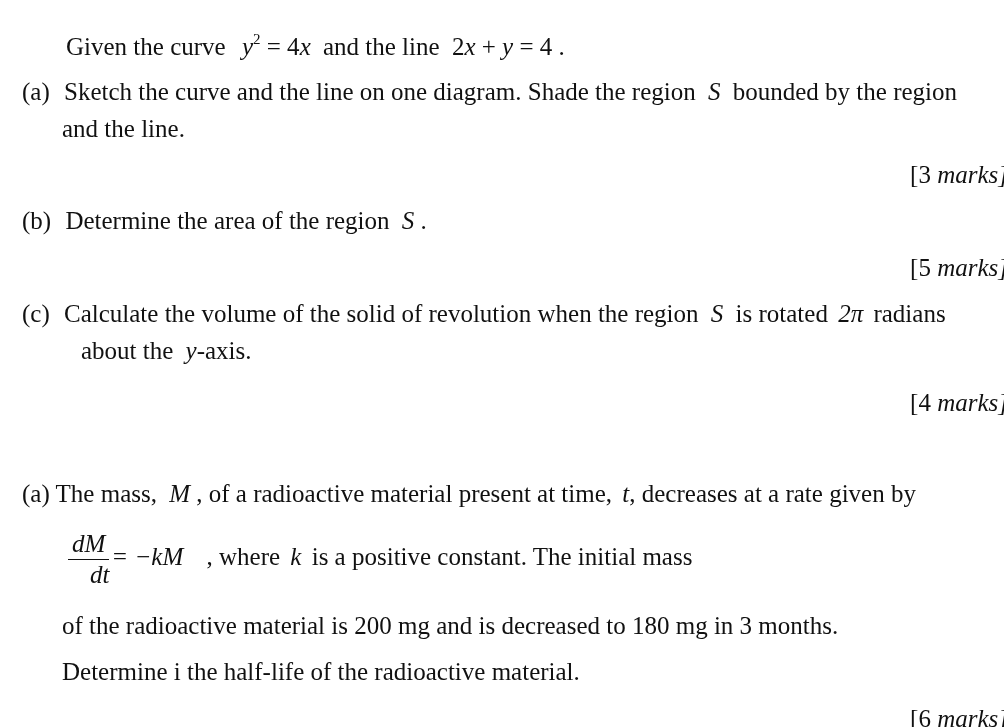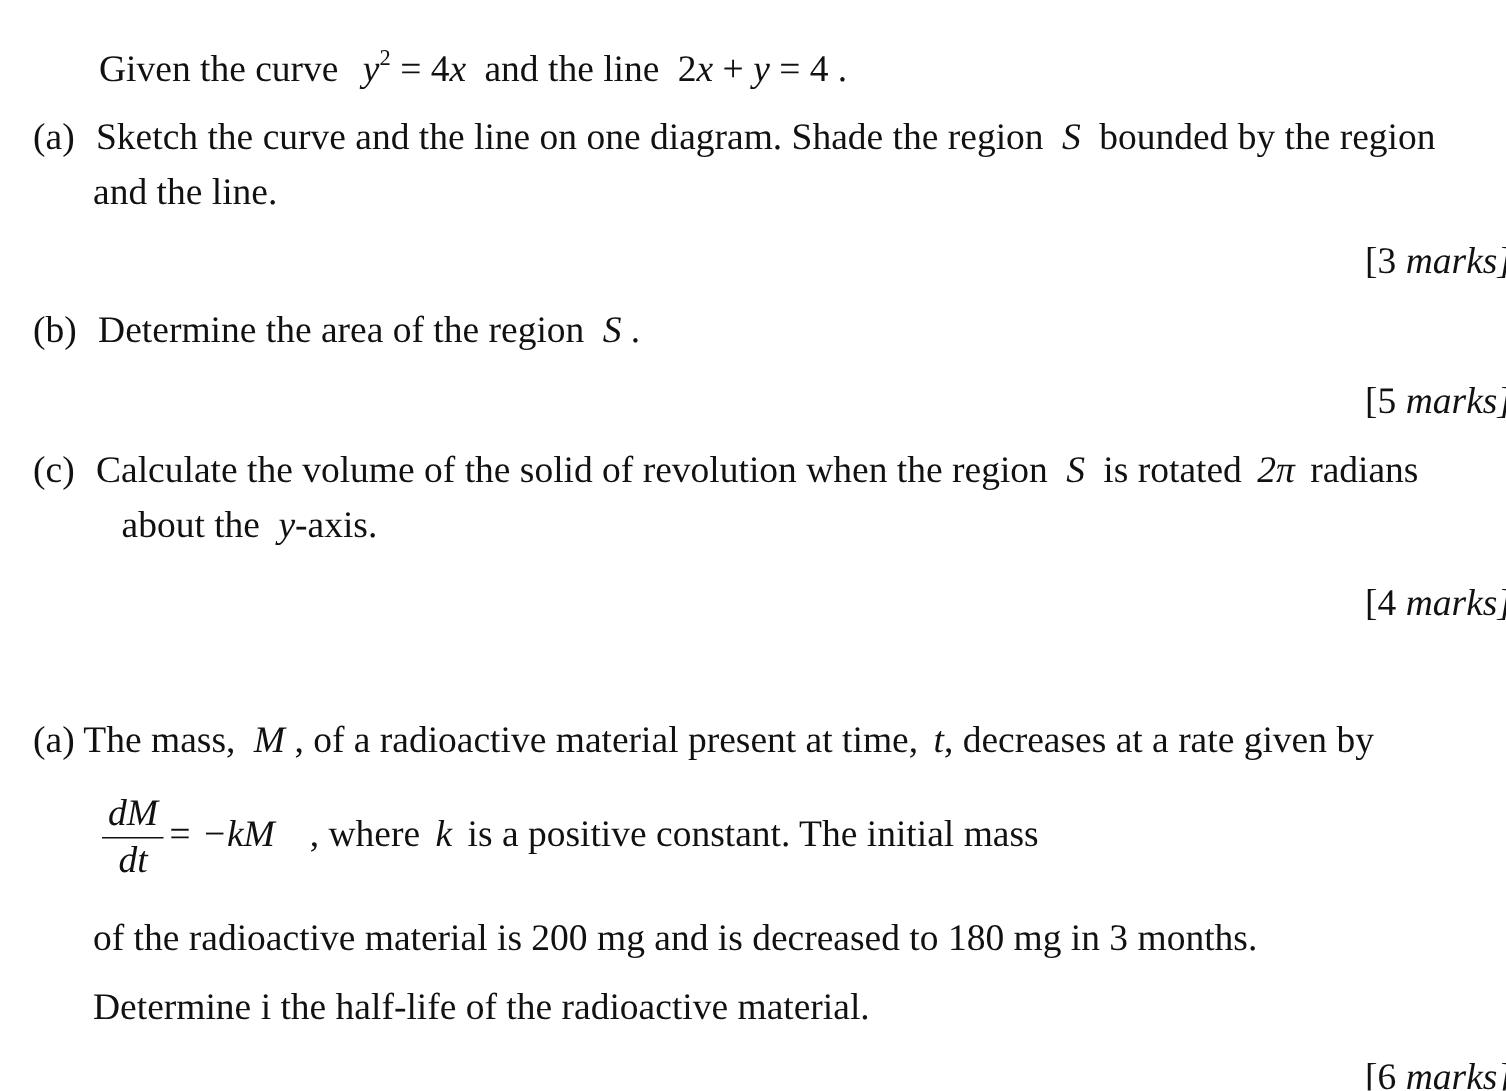--- a/index.html
+++ b/index.html
@@ -6,21 +6,21 @@
   body {
     width:1004px; height:727px; overflow:hidden; background:#ffffff;
     color:#111111; font-family:"Liberation Serif","DejaVu Serif",serif;
     position:relative;
   }
   .line { position:absolute; white-space:nowrap; font-size:25px; line-height:30px; }
   .m { font-style:italic; }
   .up { font-style:normal; }
   sup { font-size:15px; vertical-align:11px; line-height:0; font-style:normal; }
   .marks { position:absolute; right:-4px; font-size:25px; line-height:30px; white-space:nowrap; }
-  .frac { display:inline-block; vertical-align:middle; text-align:center; font-style:italic; margin:0 2px 0 6px; }
+  .frac { display:inline-block; vertical-align:middle; text-align:right; font-style:italic; margin:0 2px 0 6px; }
   .frac .num { display:block; padding:0 4px; border-bottom:1.5px solid #111; line-height:30px; }
   .frac .den { display:block; line-height:30px; }
 </style>
 </head>
 <body>
 
 <div class="line" style="left:22px; top:32px;margin-left:44px;">
   <span>Given the curve</span>
   <span class="m" style="margin-left:10px;"><span>y</span><sup>2</sup><span class="up"> = 4</span><span>x</span></span>
   <span style="margin-left:6px;">and the line</span>

